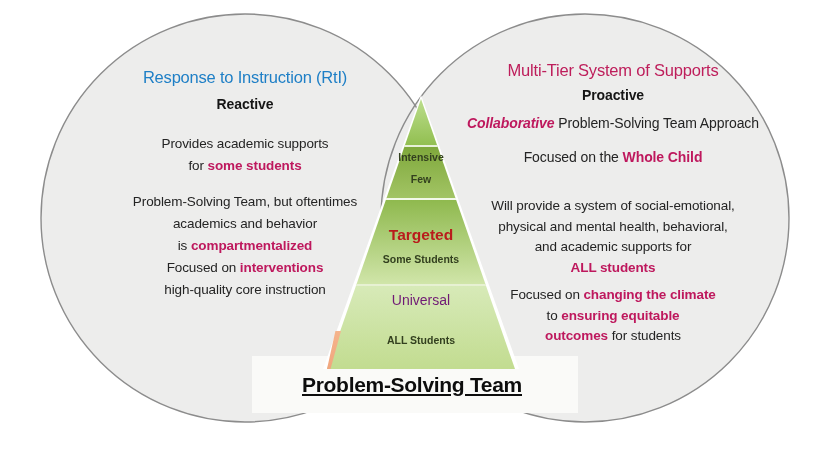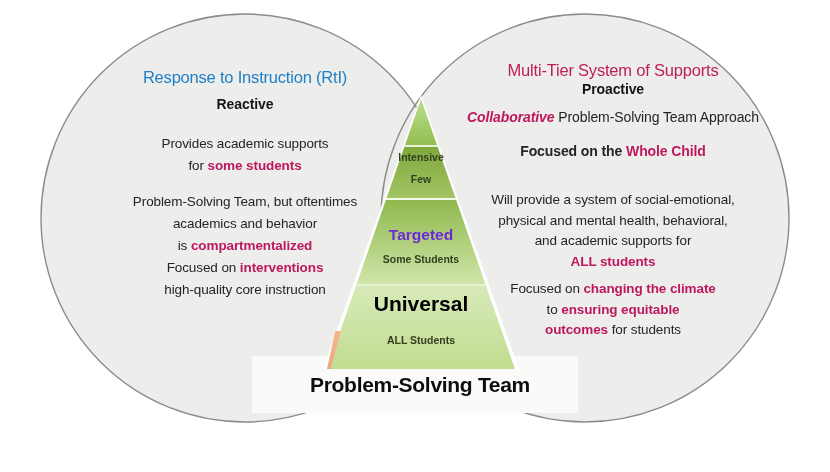--- a/index.html
+++ b/index.html
@@ -42,59 +42,59 @@
   .orange-sliver {
     position:absolute; z-index:4;
     left:327px; top:331px; width:14px; height:38px;
     background:linear-gradient(#F5B48C,var(--orange_accent,#F0A67E));
     clip-path:polygon(60% 0, 100% 0, 25% 100%, 0 100%);
   }
 
   
   .pyr-label { position:absolute; z-index:5; left:321px; width:200px; text-align:center; }
   .tier-sm   { font-size:10.5px; font-weight:700; color:#33401F; letter-spacing:0; }
-  .tier-md   { font-size:15.5px; font-weight:600; color:#6d28d9; }
-  .tier-lg   { font-size:21px;  font-weight:700; color:#000000; }
+  .tier-md   { font-size:15.5px; font-weight:600; color:#b91c1c; }
+  .tier-lg   { font-size:14px;  font-weight:400; color:#701a75; }
   .lbl-intensive { top:151px; }
   .lbl-few       { top:173px; }
   .lbl-targeted  { top:226px; }
   .lbl-some      { top:253px; }
   .lbl-universal { top:292px; }
   .lbl-all       { top:334px; }
 
   .pyr-footer {
     position:absolute; z-index:5;
-    left:260px; top:373px; width:320px; text-align:center;
-    font-size:21px; font-weight:800; color:#0D0D0D; letter-spacing:-0.3px;
+    left:252px; top:373px; width:320px; text-align:center;
+    font-size:21px; font-weight:800; color:#0D0D0D; letter-spacing:-0.3px;text-decoration:underline;
   }
 
   
   .col { position:absolute; z-index:5; text-align:center; letter-spacing:-0.1px; }
   .col-left  { left:70px;  top:68px; width:350px; }
   .col-right { left:437px; top:61px; width:352px; }
 
   .col-title { font-size:16.5px; font-weight:400; letter-spacing:-0.2px; }
   .col-left  .col-title { color:var(--left_title,#1E7FC6); }
   .col-right .col-title { color:var(--right_title,#BE1E5B); }
 
   .lead { font-size:14px; font-weight:700; color:#151515; }
   .col-left  .lead { margin-top:9px; }
-  .col-right .lead { margin-top:1px; }
+  .col-right .lead { margin-top:7px; }
 
   .para { font-size:13.5px; color:#242424; }
   .para .ln { line-height:22px; }
   .col-right .para .ln { line-height:20.5px; }
   .para b { color:#be185d; }
   b.ital { font-style:italic; }
 
   .col-left  .p1 { margin-top:14px; }
   .col-left  .p2 { margin-top:21px; }
   .col-left  .p3 { }
   .col-right .l1 { margin-top:9px;  font-size:14px; line-height:22px; }
-  .col-right .l2 { margin-top:12px; font-size:14px; line-height:22px;font-weight:bold; }
+  .col-right .l2 { margin-top:12px; font-size:14px; line-height:22px; }
   .col-right .p1 { margin-top:28px; }
   .col-right .p2 { margin-top:7px; }
 </style>
 </head>
 <body>
 
 <div class="stage">
 
   <svg class="venn" width="830" height="472" viewBox="0 0 830 472" aria-hidden="true">
     <circle class="cfill" cx="245" cy="218" r="204"></circle>

